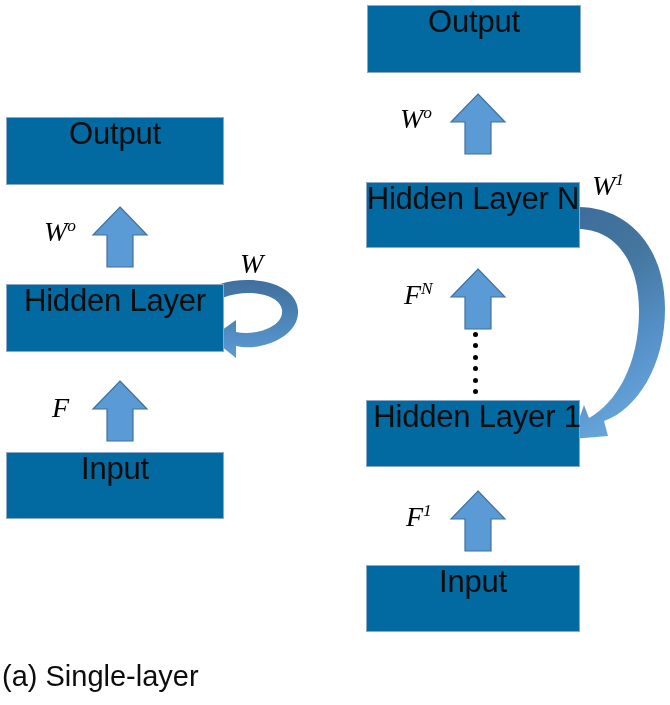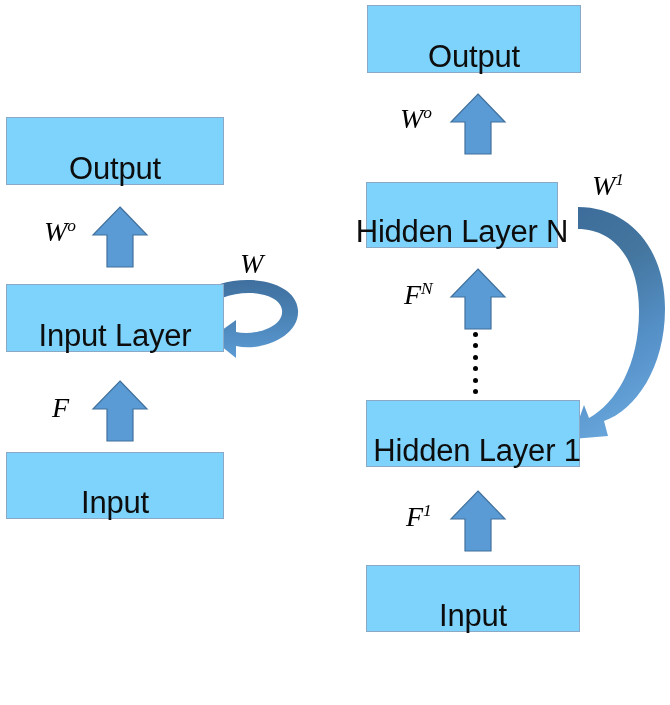--- a/index.html
+++ b/index.html
@@ -17,24 +17,24 @@
   }
   #stage {
     position: absolute;
     left: 0; top: 0;
     width: 670px;
     height: 705px;
   }
   .node-box {
     position: absolute;
     box-sizing: border-box;
-    background: #7dd3fc;
+    background: #0369a1;
     border: 1.6px solid #8ba9c6;
     display: flex;
-    align-items: flex-end;
+    align-items: flex-start;
     justify-content: center;
     z-index: 4;
   }
   .node-label {
     font-family: "Liberation Sans", sans-serif;
     font-size: 31px;
     line-height: 1;
     color: #0d0d0d;
     white-space: nowrap;
     letter-spacing: -0.2px;
@@ -95,21 +95,21 @@
   </div>
 
   <svg class="arrow-svg" style="left:92px; top:206px; width:56px; height:62px;" viewBox="0 0 56 62">
     <polygon points="28,1 55,29 41,29 41,61 15,61 15,29 1,29" fill="#5b9bd5" stroke="#41719c" stroke-width="1.2"></polygon>
   </svg>
   <div class="math-label" style="left:44px; top:218px;">
     <span>W</span><sup>o</sup>
   </div>
 
   <div class="node-box" style="left:6px; top:284px; width:218px; height:68px;">
-    <span class="node-label">Input Layer</span>
+    <span class="node-label">Hidden Layer</span>
   </div>
 
   <svg class="arrow-svg" style="left:210px; top:276px; width:96px; height:86px;" viewBox="0 0 96 86">
     <defs>
       <linearGradient id="loopGradA" x1="0" y1="0" x2="0" y2="1">
         <stop offset="0%" stop-color="#3f6f9e"></stop>
         <stop offset="45%" stop-color="#4a82b4"></stop>
         <stop offset="100%" stop-color="#5b9bd5"></stop>
       </linearGradient>
     </defs>
@@ -128,33 +128,34 @@
     <polygon points="28,1 55,29 41,29 41,61 15,61 15,29 1,29" fill="#5b9bd5" stroke="#41719c" stroke-width="1.2"></polygon>
   </svg>
   <div class="math-label" style="left:52px; top:394px;">
     <span>F</span>
   </div>
 
   <div class="node-box" style="left:6px; top:452px; width:218px; height:67px;">
     <span class="node-label">Input</span>
   </div>
 
+  <div class="caption" style="left:2px; top:662px;">(a) Single-layer</div>
 
   <div class="node-box" style="left:367px; top:5px; width:214px; height:68px;">
     <span class="node-label">Output</span>
   </div>
 
   <svg class="arrow-svg" style="left:450px; top:93px; width:56px; height:62px;" viewBox="0 0 56 62">
     <polygon points="28,1 55,29 41,29 41,61 15,61 15,29 1,29" fill="#5b9bd5" stroke="#41719c" stroke-width="1.2"></polygon>
   </svg>
   <div class="math-label" style="left:400px; top:105px;">
     <span>W</span><sup>o</sup>
   </div>
 
-  <div class="node-box" style="left:366px; top:182px; width:192px; height:66px;">
+  <div class="node-box" style="left:366px; top:182px; width:214px; height:66px;">
     <span class="node-label">Hidden Layer N</span>
   </div>
 
   <svg class="arrow-svg" style="left:566px; top:205px; width:104px; height:240px;" viewBox="0 0 104 240">
     <defs>
       <linearGradient id="loopGradB" x1="0" y1="0" x2="0.25" y2="1">
         <stop offset="0%" stop-color="#3d6c9a"></stop>
         <stop offset="35%" stop-color="#44769f"></stop>
         <stop offset="70%" stop-color="#548fc6"></stop>
         <stop offset="100%" stop-color="#66a4da"></stop>

